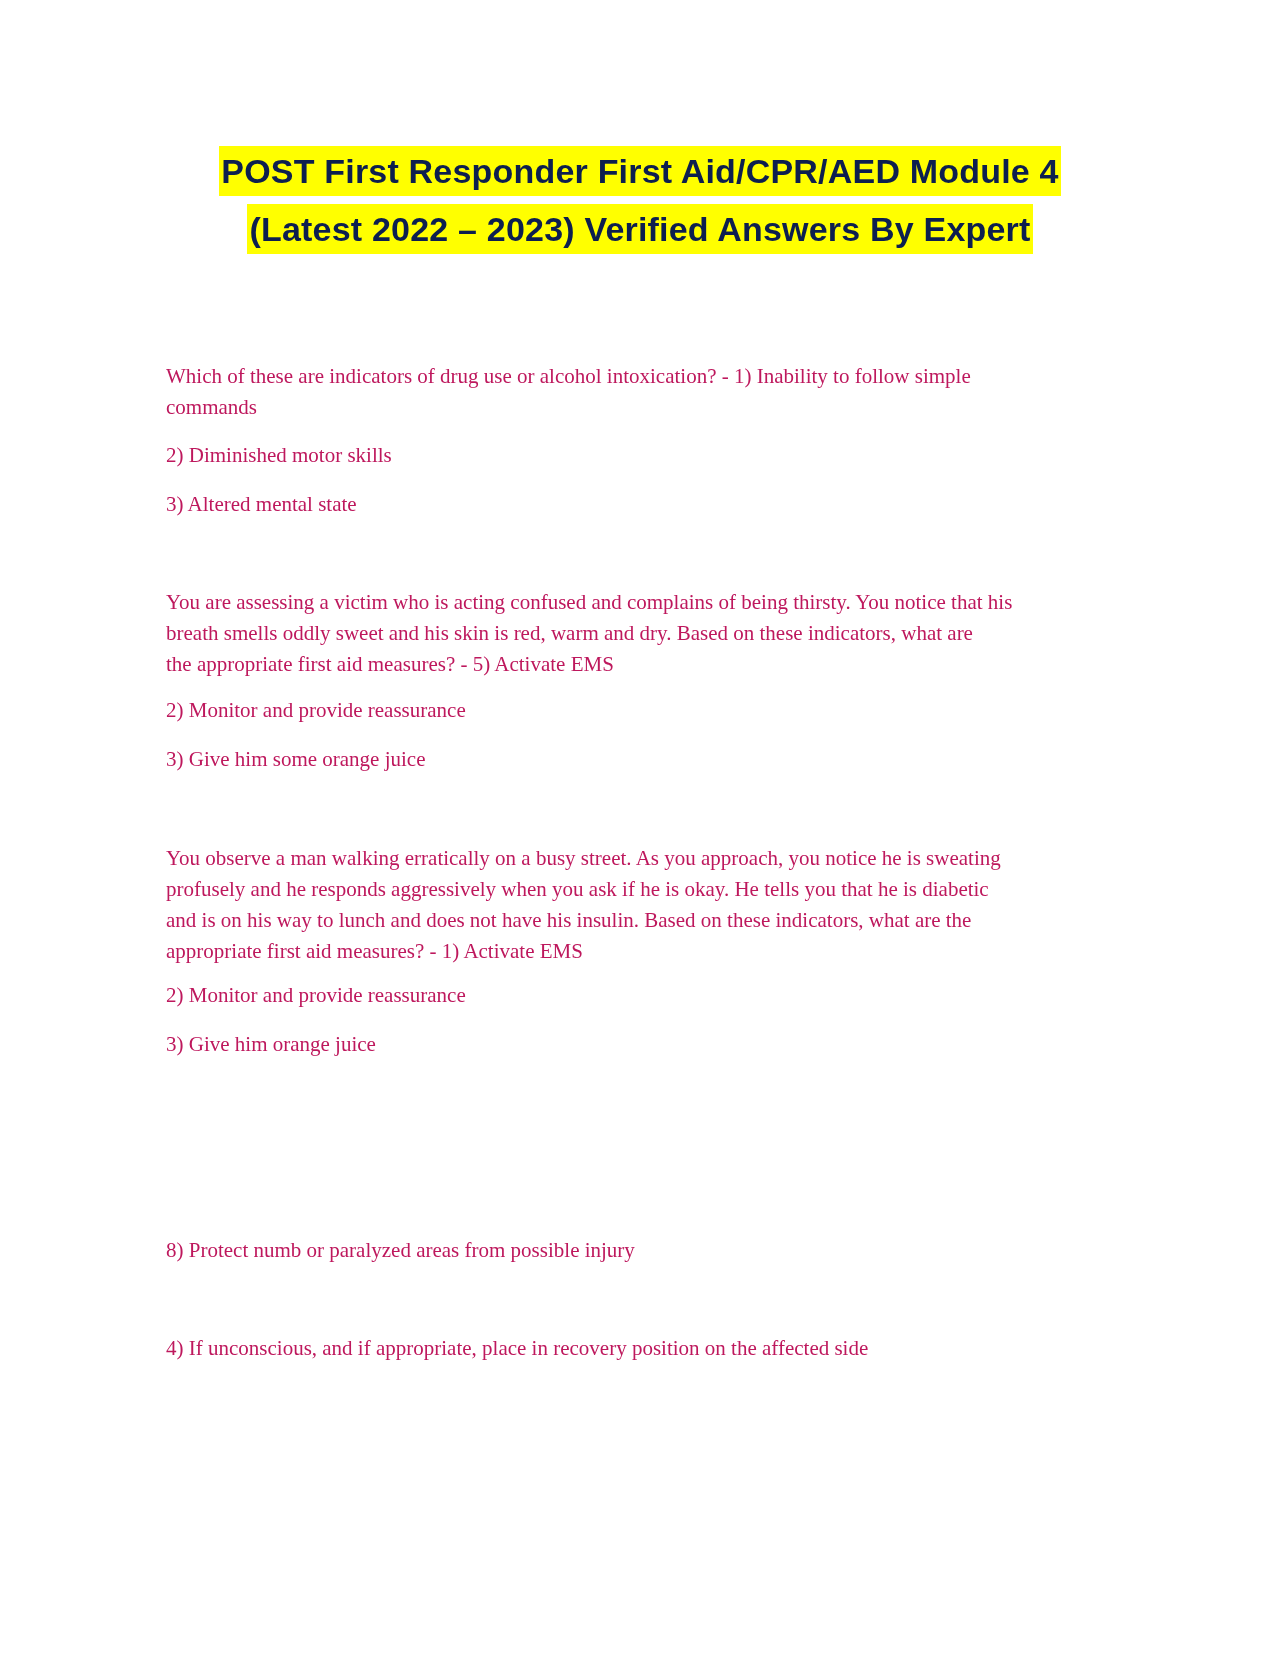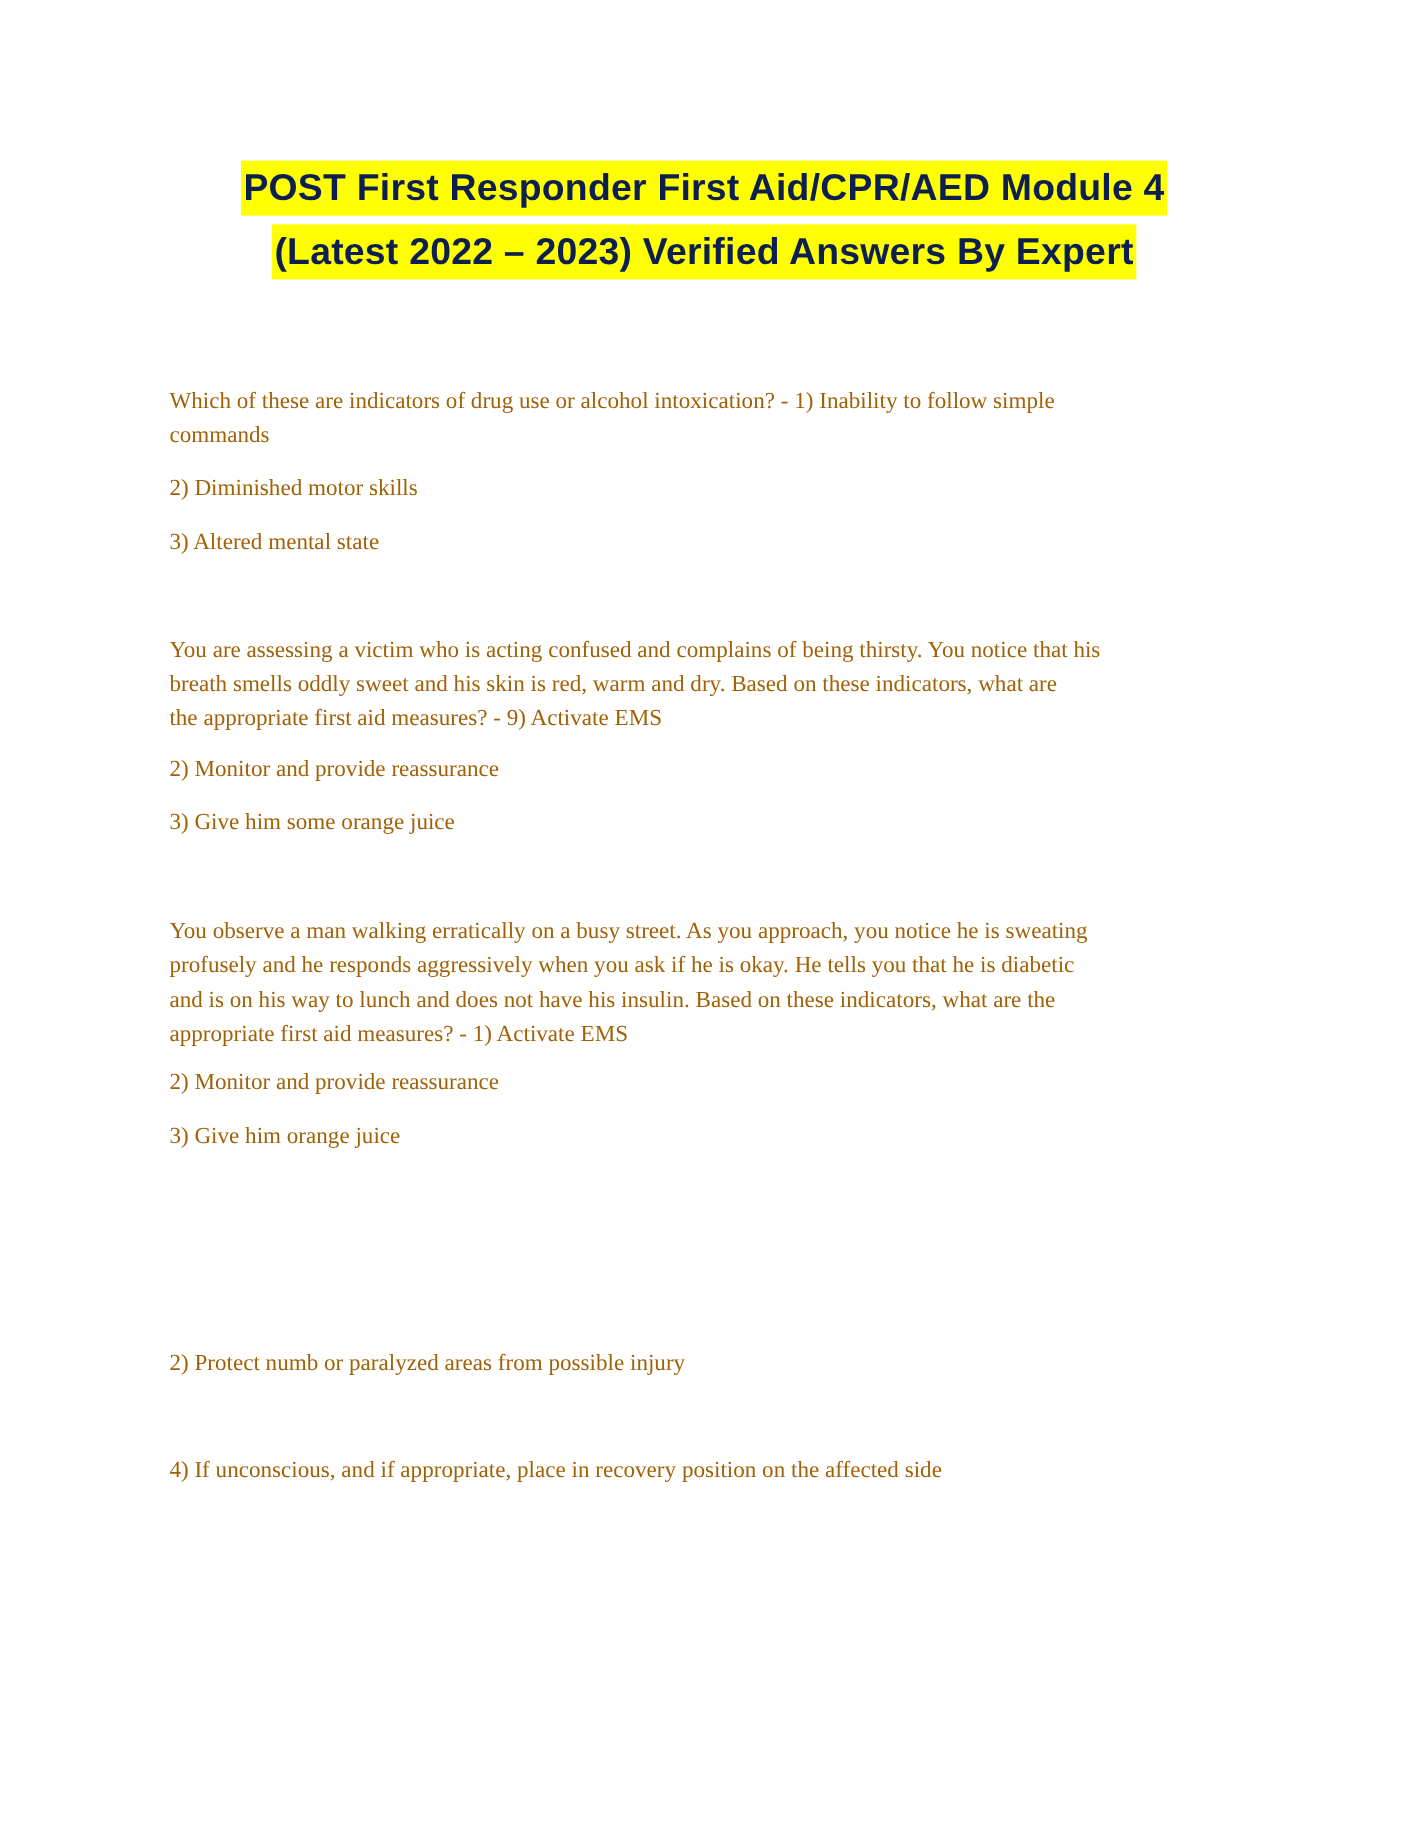--- a/index.html
+++ b/index.html
@@ -17,50 +17,50 @@
     padding: 2px 2px;
     margin-bottom: 8px;
     letter-spacing: 0.2px;
   }
   .body-text {
     position: absolute;
     left: 150px;
     width: 990px;
     font-family: "Liberation Serif", serif;
     font-size: 21px;
-    color: #a16207;
+    color: #be185d;
     line-height: 31px;
-    margin: 4px;
+    margin: 16px;
     white-space: pre-line;
   }
 </style>
 </head>
 <body>
 
 <div class="page">
 
   <div class="title-wrap">
     <div><span class="title-line">POST First Responder First Aid/CPR/AED Module 4</span></div>
     <div><span class="title-line">(Latest 2022 – 2023) Verified Answers By Expert</span></div>
   </div>
 
   <p class="body-text" style="top:345px">Which of these are indicators of drug use or alcohol intoxication? - 1) Inability to follow simple
 commands</p>
   <p class="body-text" style="top:424px">2) Diminished motor skills</p>
   <p class="body-text" style="top:473px">3) Altered mental state</p>
 
   <p class="body-text" style="top:571px">You are assessing a victim who is acting confused and complains of being thirsty. You notice that his
 breath smells oddly sweet and his skin is red, warm and dry. Based on these indicators, what are
-the appropriate first aid measures? - 9) Activate EMS</p>
+the appropriate first aid measures? - 5) Activate EMS</p>
   <p class="body-text" style="top:679px">2) Monitor and provide reassurance</p>
   <p class="body-text" style="top:728px">3) Give him some orange juice</p>
 
   <p class="body-text" style="top:827px">You observe a man walking erratically on a busy street. As you approach, you notice he is sweating
 profusely and he responds aggressively when you ask if he is okay. He tells you that he is diabetic
 and is on his way to lunch and does not have his insulin. Based on these indicators, what are the
 appropriate first aid measures? - 1) Activate EMS</p>
   <p class="body-text" style="top:964px">2) Monitor and provide reassurance</p>
   <p class="body-text" style="top:1013px">3) Give him orange juice</p>
 
-  <p class="body-text" style="top:1219px">2) Protect numb or paralyzed areas from possible injury</p>
+  <p class="body-text" style="top:1219px">8) Protect numb or paralyzed areas from possible injury</p>
   <p class="body-text" style="top:1317px">4) If unconscious, and if appropriate, place in recovery position on the affected side</p>
 
 </div>
 
 </body></html>

